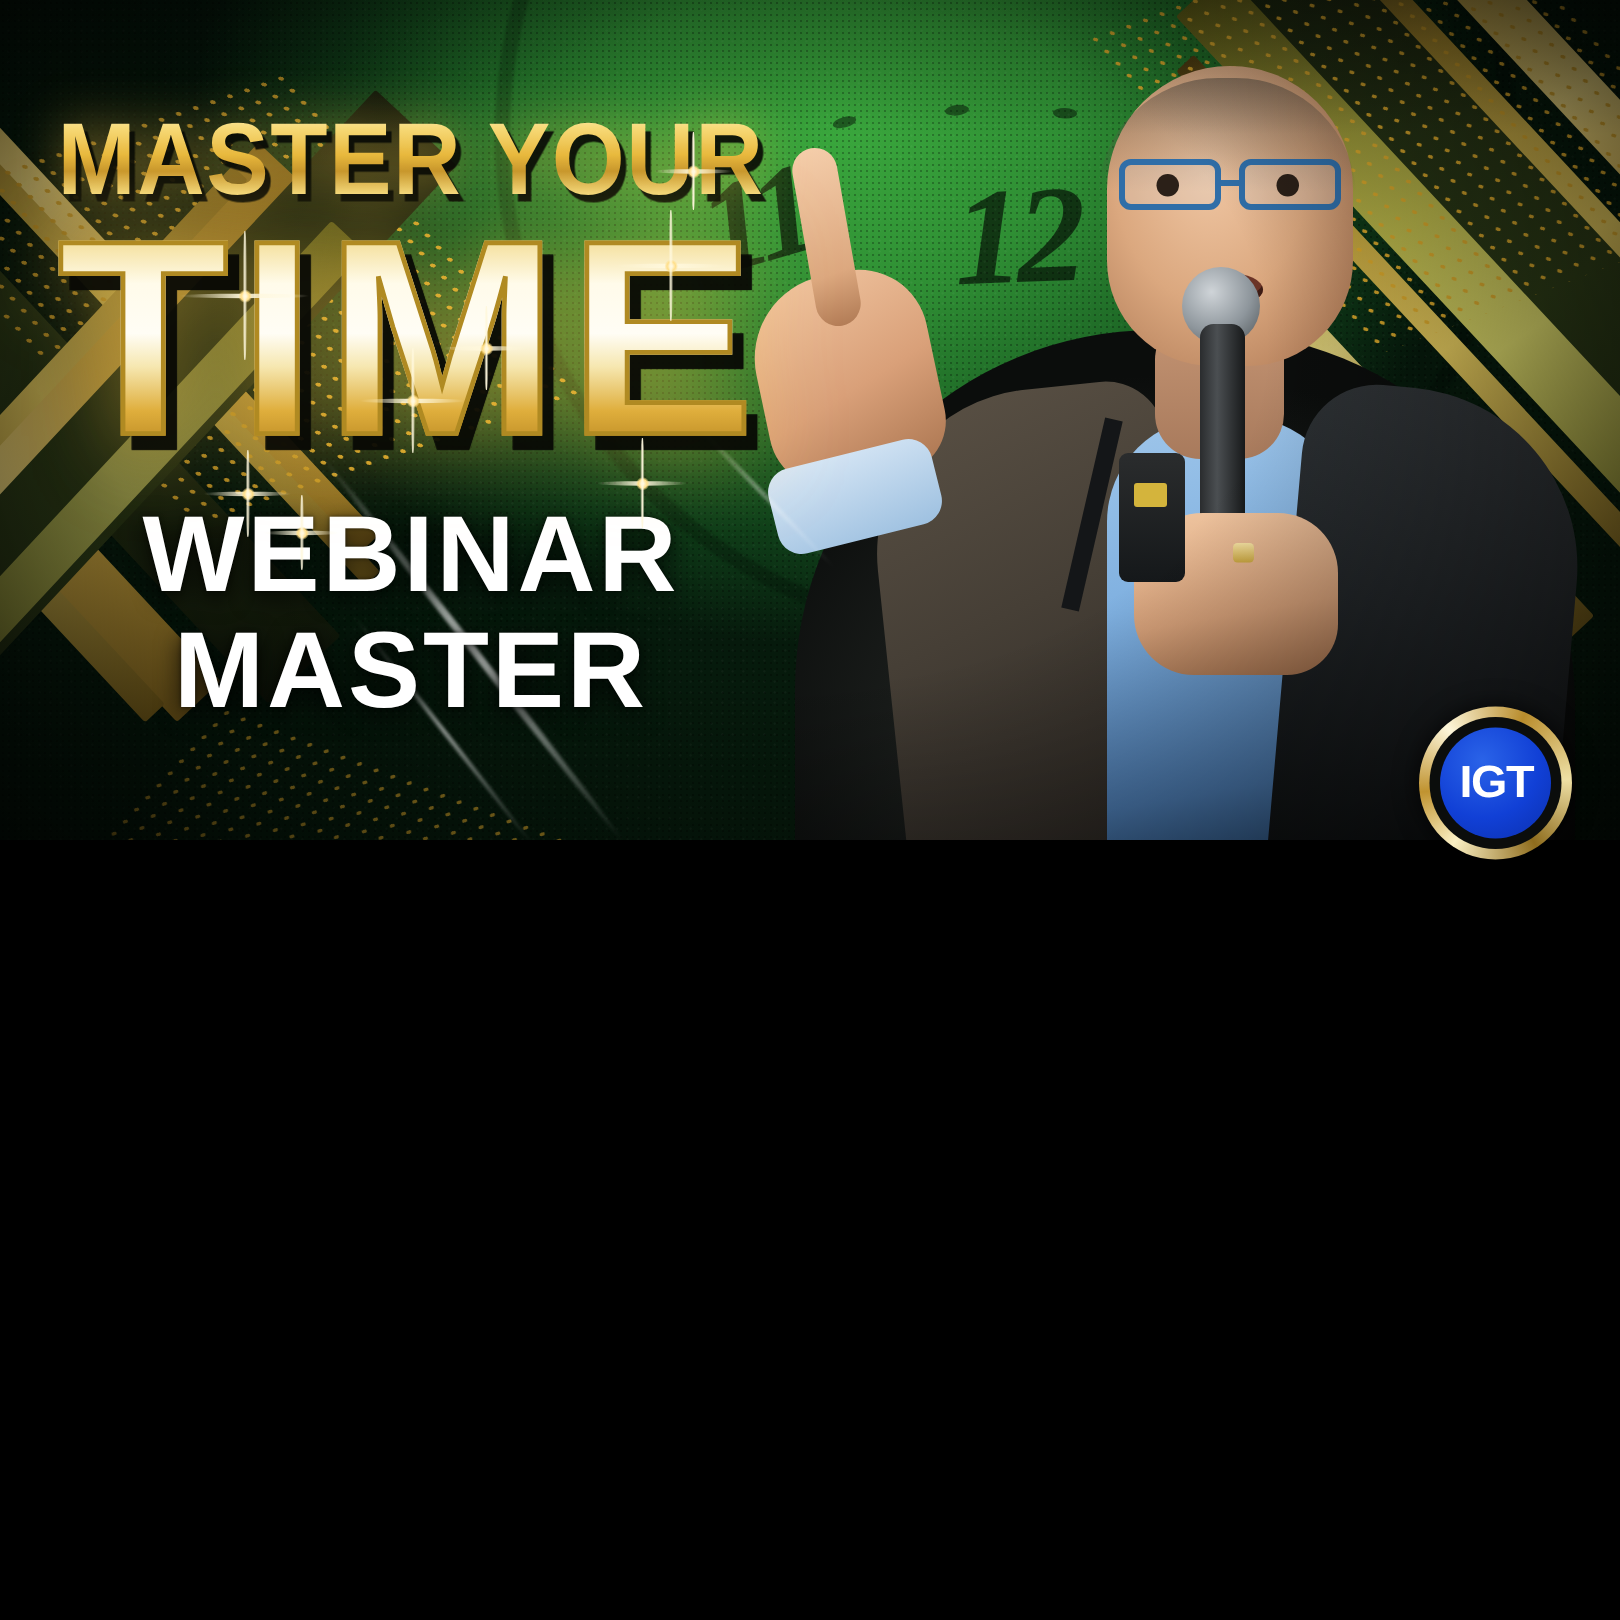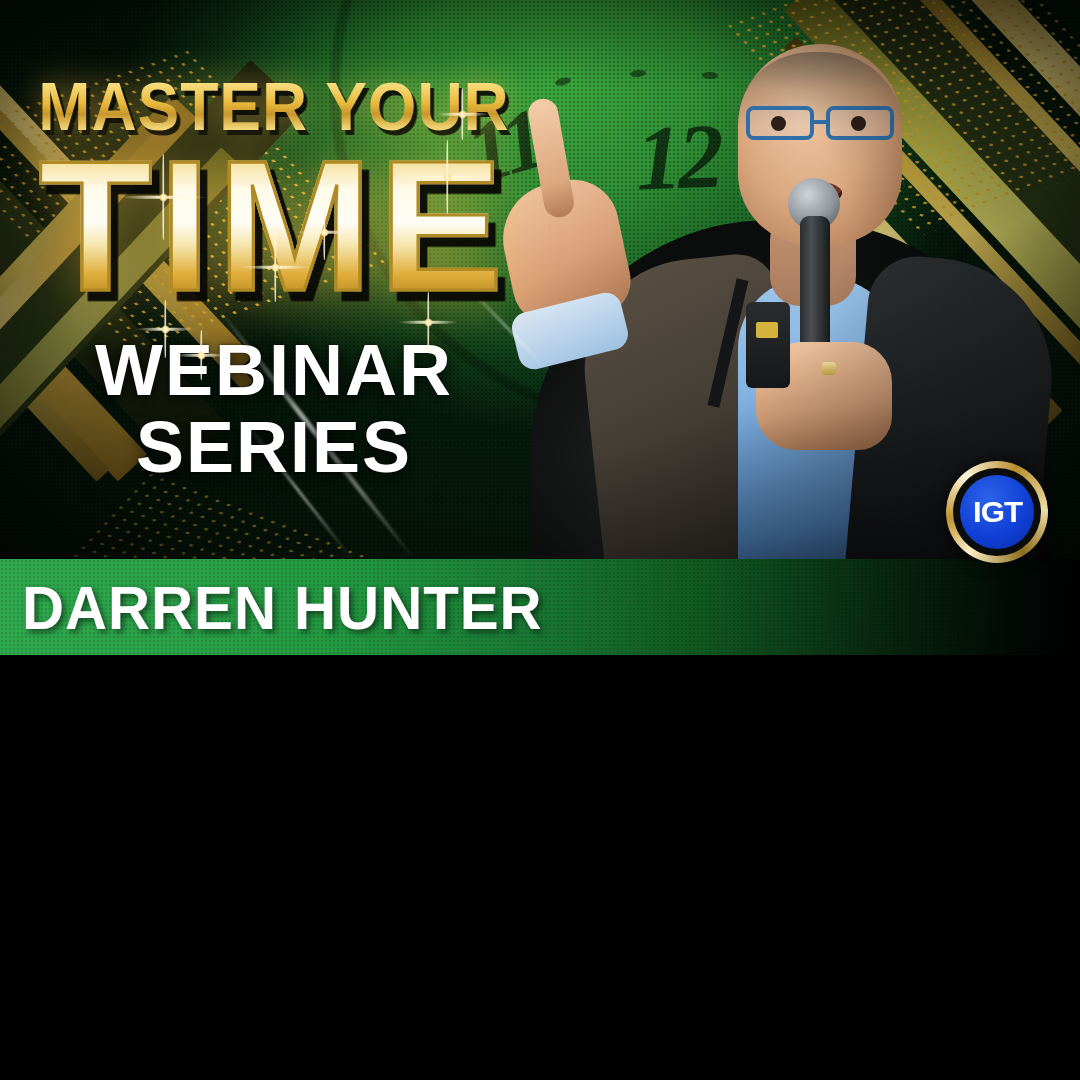--- a/index.html
+++ b/index.html
@@ -167,21 +167,21 @@
   .spark::after  { width:2.5px; height:100%; }
   .spark-core {
     position:absolute; left:50%; top:50%;
     width:9px; height:9px; margin:-4.5px 0 0 -4.5px;
     background:radial-gradient(#fffdf0 0%, #ffdf8a 45%, rgba(255,190,60,0) 72%);
     border-radius:50%;
   }
 
   
   .igt {
-    position:absolute; left:946px; top:461px;
+    position:absolute; left:946px; top:471px;
     width:102px; height:102px;
     border-radius:50%;
     background:conic-gradient(from 210deg,
       #f7e9b6 0deg, #c9a košt 0deg, #b8902f 60deg, #f8efc8 120deg,
       #caa13a 190deg, #7e6119 250deg, #e7cf85 310deg, #f7e9b6 360deg);
     z-index:9;
     display:flex; align-items:center; justify-content:center;
     box-shadow:0 0 16px rgba(0,0,0,.75);
   }
   .igt-ring {
@@ -373,21 +373,21 @@
     <div class="hero-vignette"></div>
 
     <div class="streak" style="left:150px;top:430px;width:330px;height:5px;transform:rotate(52deg);opacity:.75;"></div>
     <div class="streak" style="left:196px;top:486px;width:200px;height:3px;transform:rotate(52deg);opacity:.55;"></div>
     <div class="streak" style="left:430px;top:324px;width:150px;height:3px;transform:rotate(46deg);opacity:.4;"></div>
 
     <div class="logo-block">
       <div class="master-your">MASTER YOUR</div>
       <div class="time-word">TIME</div>
       <div class="webinar">WEBINAR</div>
-      <div class="series">SERIES</div>
+      <div class="series">MASTER</div>
     </div>
 
     <div class="spark" style="left:120px;top:154px;width:86px;height:86px;">
         <div class="spark-core"></div>
       </div>
     <div class="spark" style="left:240px;top:232px;width:70px;height:70px;">
         <div class="spark-core"></div>
       </div>
     <div class="spark" style="left:296px;top:204px;width:56px;height:56px;">
         <div class="spark-core"></div>
@@ -412,18 +412,15 @@
   <div class="igt">
     <div class="igt-ring">
       <div class="igt-dark">
         <div class="igt-blue">
           <span class="igt-text">IGT</span>
         </div>
       </div>
     </div>
   </div>
 
-  <div class="name-banner">
-    <span class="name-text">DARREN HUNTER</span>
-  </div>
 
 
 </div>
 
 </body></html>

